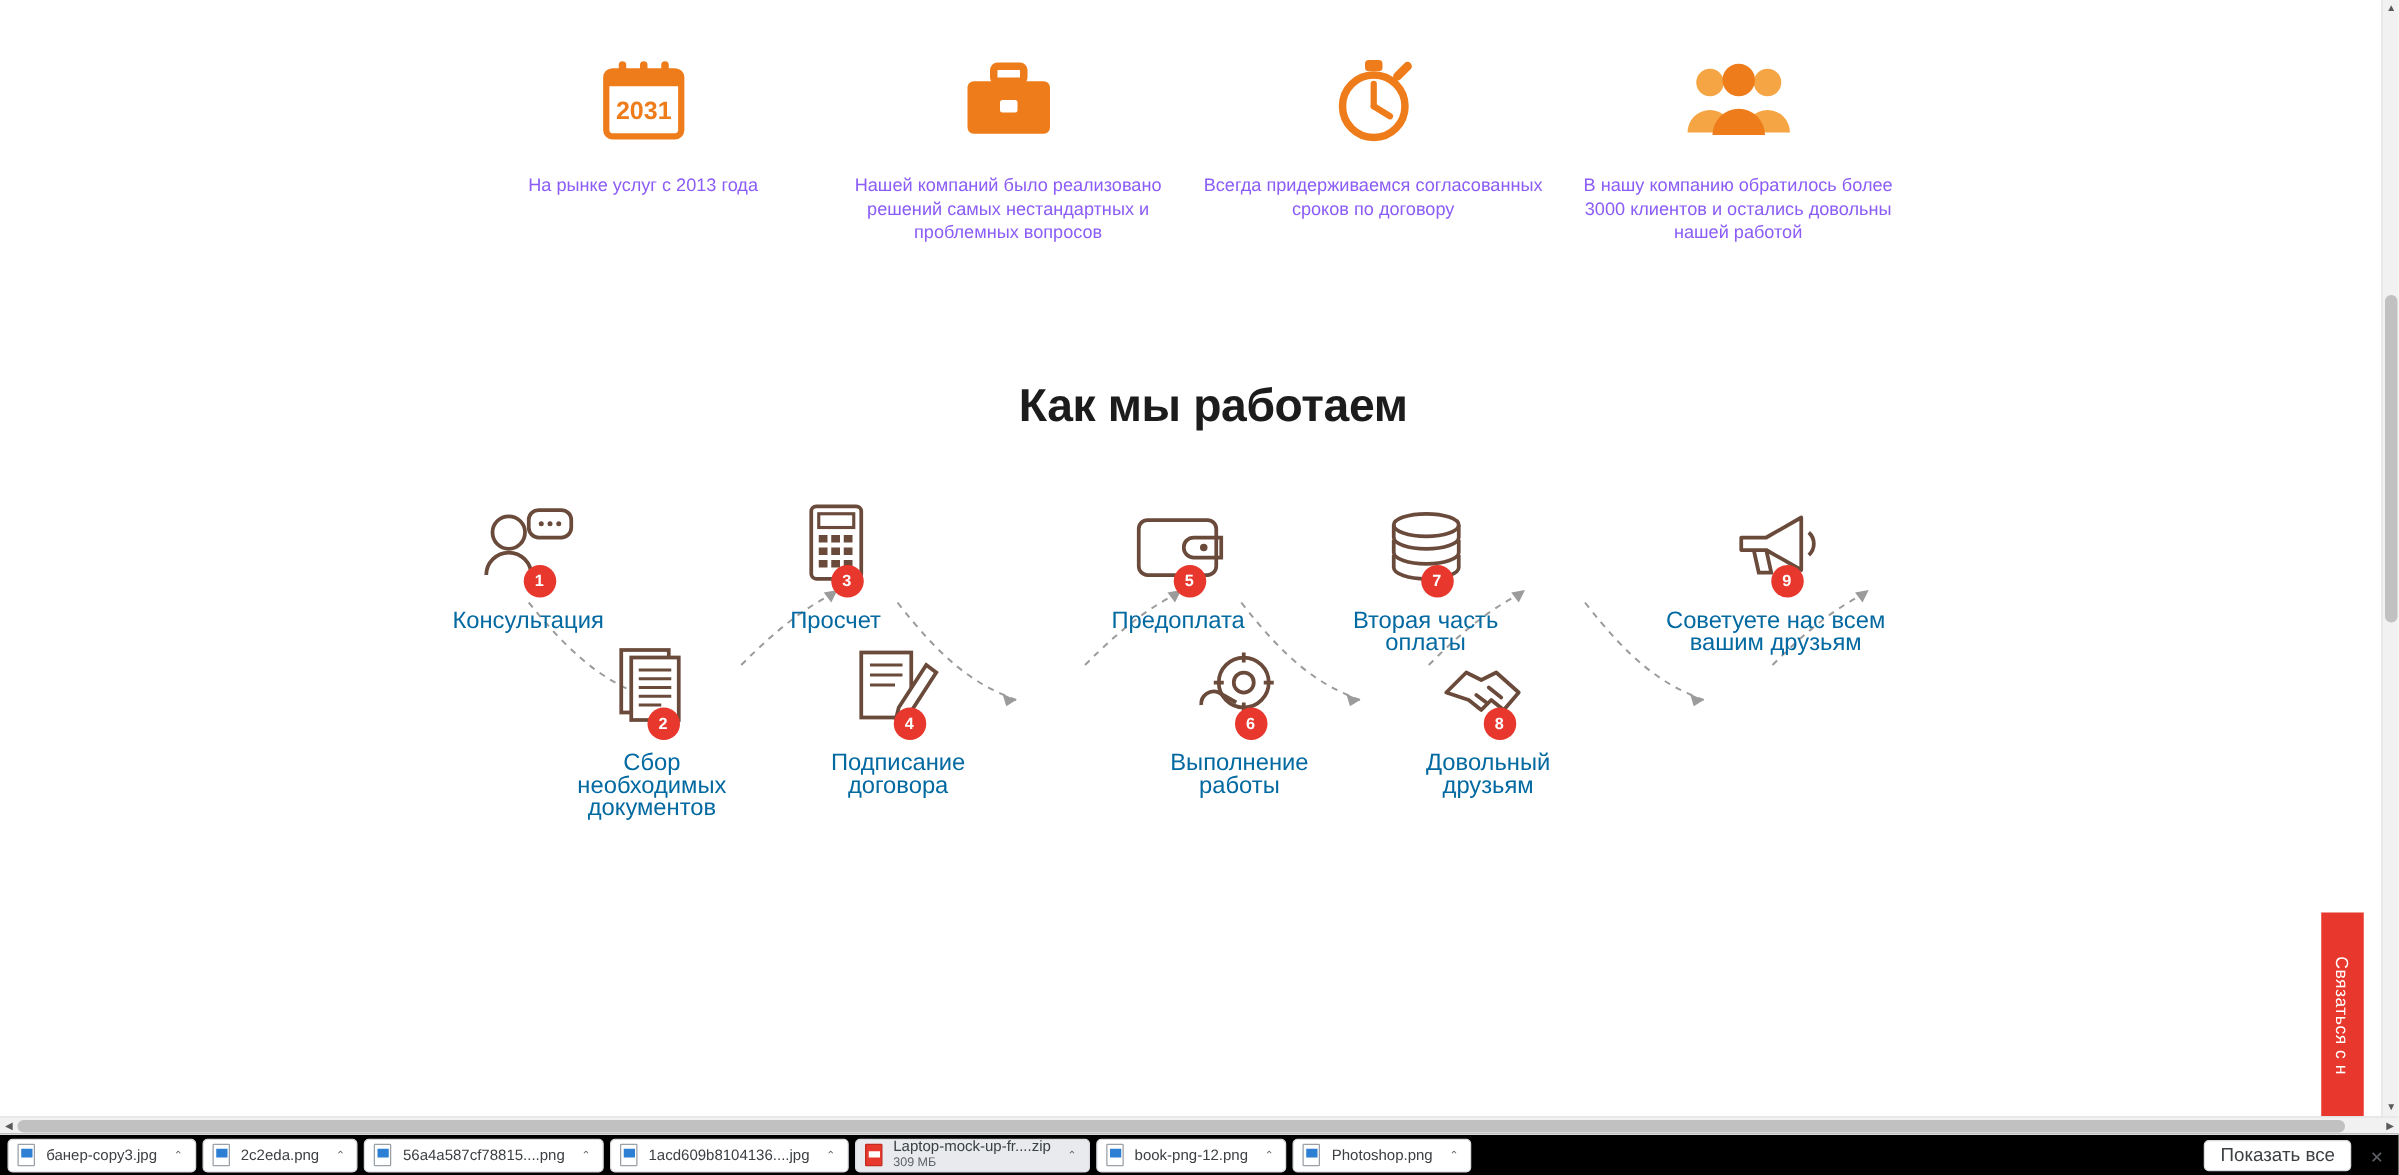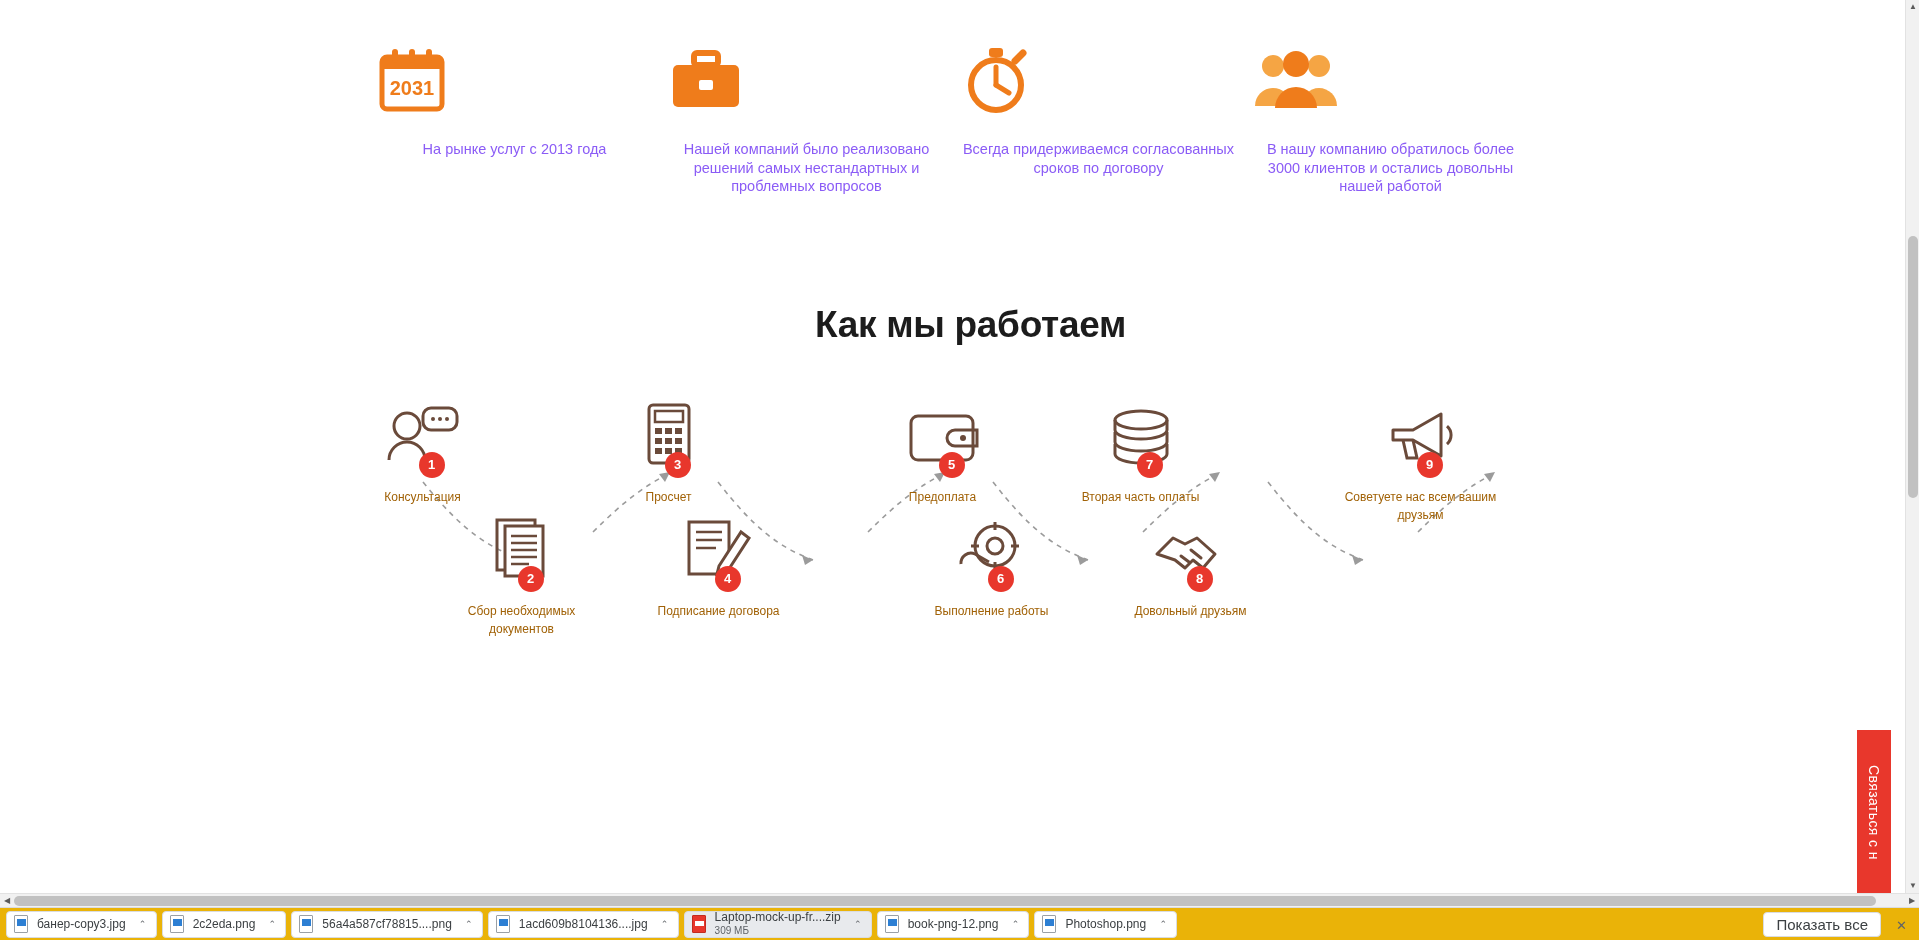--- a/index.html
+++ b/index.html
@@ -44,21 +44,21 @@
   }
   .adv-item {
     width: 292px;
     text-align: center;
     padding: 0 8px;
   }
   .adv-icon {
     height: 76px;
     display: flex;
     align-items: center;
-    justify-content: flex-start;
+    justify-content: center;
     margin-bottom: 22px;
   }
   .adv-text {
     font-size: 14.5px;
     line-height: 18.5px;
     color: #8b5cf6;
   }
 
   
   .process {
@@ -89,23 +89,23 @@
     font-size: 13px;
     font-weight: bold;
     line-height: 26px;
     text-align: center;
     bottom: -12px;
     left: 50%;
     margin-left: -4px;
   }
   .step-label {
     margin-top: 22px;
-    font-size: 12px;
+    font-size: 19px;
     line-height: 18px;
-    color: #a16207;
+    color: #0369a1;
   }
   .arrow {
     position: absolute;
     pointer-events: none;
   }
 
   
   .side-tab {
     position: absolute;
     right: 14px;
@@ -171,21 +171,21 @@
     text-align: center; line-height: 14px;
   }
   .hscroll .left { left: 0; }
   .hscroll .right { right: 0; }
 
   
   .downloadbar {
     position: absolute;
     left: 0; top: 907px;
     width: 1919px; height: 33px;
-    background: #eab308;
+    background: #000000;
     border-top: 1px solid #dadce0;
     display: flex;
     align-items: center;
     padding: 0 6px;
   }
   .dl-item {
     display: flex;
     align-items: center;
     height: 27px;
     background: #ffffff;

